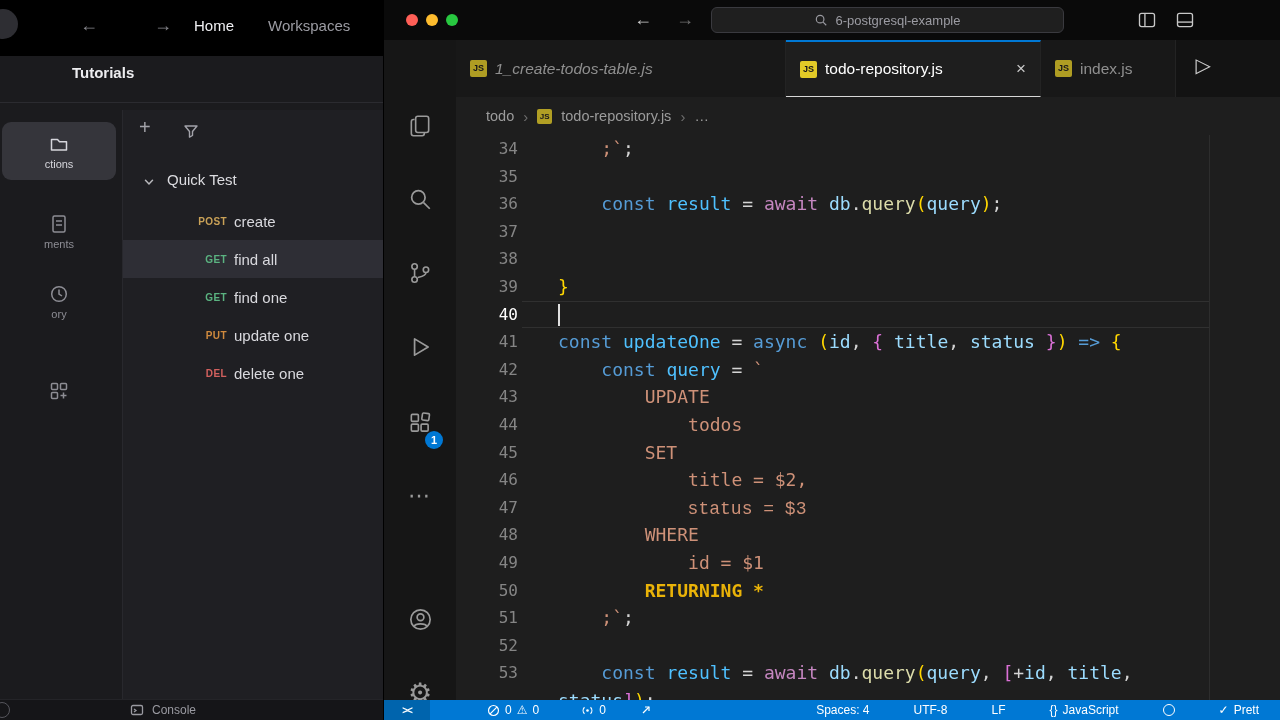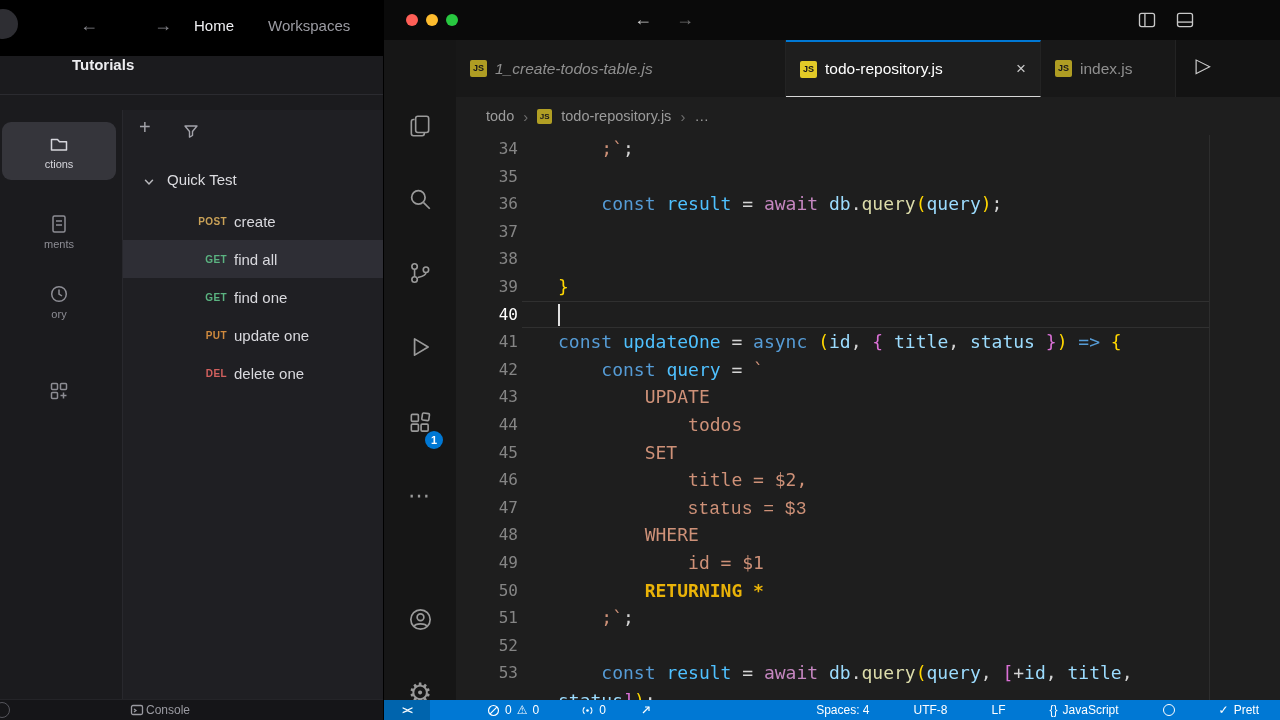--- a/index.html
+++ b/index.html
@@ -8,42 +8,42 @@
   svg{display:block;}
 
   
   .ins{position:absolute;top:0;left:0;width:383px;height:720px;background:#1b1b1e;overflow:hidden;}
   .ins-head{position:absolute;top:0;left:0;right:0;height:56px;background:#000;}
   .avatar{position:absolute;left:-12px;top:9px;width:30px;height:30px;border-radius:50%;background:#2e2e33;}
   .nav-ar{position:absolute;top:15px;font-size:18px;color:#86868c;cursor:default;}
   .nav-back{left:80px}.nav-fwd{left:154px}
   .home-lbl{position:absolute;left:194px;top:17px;font-size:15px;color:#f0f0f3;}
   .wsp-lbl{position:absolute;left:268px;top:17px;font-size:15px;color:#9b9ba2;}
-  .section-row{position:absolute;top:40px;left:0;right:0;height:54px;border-bottom:1px solid #2b2b30;}
+  .section-row{position:absolute;top:48px;left:0;right:0;height:54px;border-bottom:1px solid #2b2b30;}
   .section-title{position:absolute;left:72px;top:16px;font-size:15px;font-weight:700;color:#ededf0;}
   .rail{position:absolute;left:0;top:110px;width:122px;bottom:20px;}
   .rail-item{position:absolute;left:2px;width:114px;height:58px;border-radius:9px;display:flex;
              flex-direction:column;align-items:center;justify-content:center;gap:3px;color:#8d8d94;}
   .rail-item.active{background:#35353b;color:#d6d6dc;}
   .rail-label{font-size:11px;}
   .tree{position:absolute;left:122px;top:110px;right:0;bottom:20px;background:#1f1f23;border-left:1px solid #28282d;}
   .add-btn{position:absolute;left:16px;top:6px;font-size:20px;color:#a3a3aa;}
   .funnel{position:absolute;left:60px;top:13px;}
   .col-row{position:absolute;left:0;top:54px;right:0;height:34px;}
   .twisty{position:absolute;left:20px;top:12px;}
   .col-name{position:absolute;left:44px;top:7px;font-size:15px;font-weight:500;color:#dcdce0;}
   .req-list{position:absolute;left:0;top:92px;right:0;}
   .req{height:38px;display:flex;align-items:center;padding-left:56px;}
   .req.selected{background:#2e2e35;}
   .method{width:48px;text-align:right;font-size:10px;font-weight:700;letter-spacing:.4px;}
   .req-name{margin-left:7px;font-size:15px;color:#d9d9de;}
   .ins-foot{position:absolute;left:0;right:0;bottom:0;height:20px;background:#151518;border-top:1px solid #242428;
             display:flex;align-items:center;color:#9a9aa1;}
   .foot-cut{margin-left:-6px;width:14px;height:14px;border:1.4px solid #55555c;border-radius:50%;}
-  .console{margin-left:120px;display:flex;gap:2px;align-items:flex-end;font-size:12px;color:#9a9aa1;}
+  .console{margin-left:120px;display:flex;gap:8px;align-items:flex-end;font-size:12px;color:#9a9aa1;}
 
   
   .vsc{position:absolute;top:0;left:383px;width:897px;height:720px;background:#1e1e1e;overflow:hidden;
        border-left:1px solid #000;}
   .titlebar{position:absolute;top:0;left:0;right:0;height:40px;background:#0a0a0a;}
   .tlight{position:absolute;top:14px;width:12px;height:12px;border-radius:50%;background:#444;}
   .tl-r{left:22px}.tl-y{left:42px}.tl-g{left:62px}
   .tb-ar{position:absolute;top:9px;font-size:18px;}
   .tb-back{left:250px;color:#c8c8c8}.tb-fwd{left:292px;color:#6f6f6f}
   .searchbox{position:absolute;left:327px;top:7px;width:353px;height:26px;background:#1f1f1f;
@@ -212,20 +212,27 @@
   </section>
 
   <section class="vsc">
 
     <header class="titlebar">
       <span class="tlight tl-r" style="background: rgb(255, 95, 87);"></span>
       <span class="tlight tl-y" style="background: rgb(254, 188, 46);"></span>
       <span class="tlight tl-g" style="background: rgb(40, 200, 64);"></span>
       <span class="tb-ar tb-back">←</span>
       <span class="tb-ar tb-fwd">→</span>
+      <div class="searchbox">
+        <svg width="14" height="14" viewBox="0 0 24 24" fill="none" stroke="#9a9aa0" stroke-width="2">
+          <circle cx="10.5" cy="10.5" r="6.5"></circle>
+            <line x1="15.6" y1="15.6" x2="21" y2="21"></line>
+        </svg>
+        <span>6-postgresql-example</span>
+      </div>
       <span class="win-ico wi-1">
         <svg width="20" height="20" viewBox="0 0 24 24" fill="none" stroke="#c8c8c8" stroke-width="1.6">
           <rect x="3" y="4" width="18" height="16" rx="2.5"></rect>
             <line x1="9.5" y1="4" x2="9.5" y2="20"></line>
         </svg>
       </span>
       <span class="win-ico wi-2">
         <svg width="20" height="20" viewBox="0 0 24 24" fill="none" stroke="#c8c8c8" stroke-width="1.6">
           <rect x="3" y="4" width="18" height="16" rx="2.5"></rect>
             <line x1="3" y1="14.5" x2="21" y2="14.5"></line>

